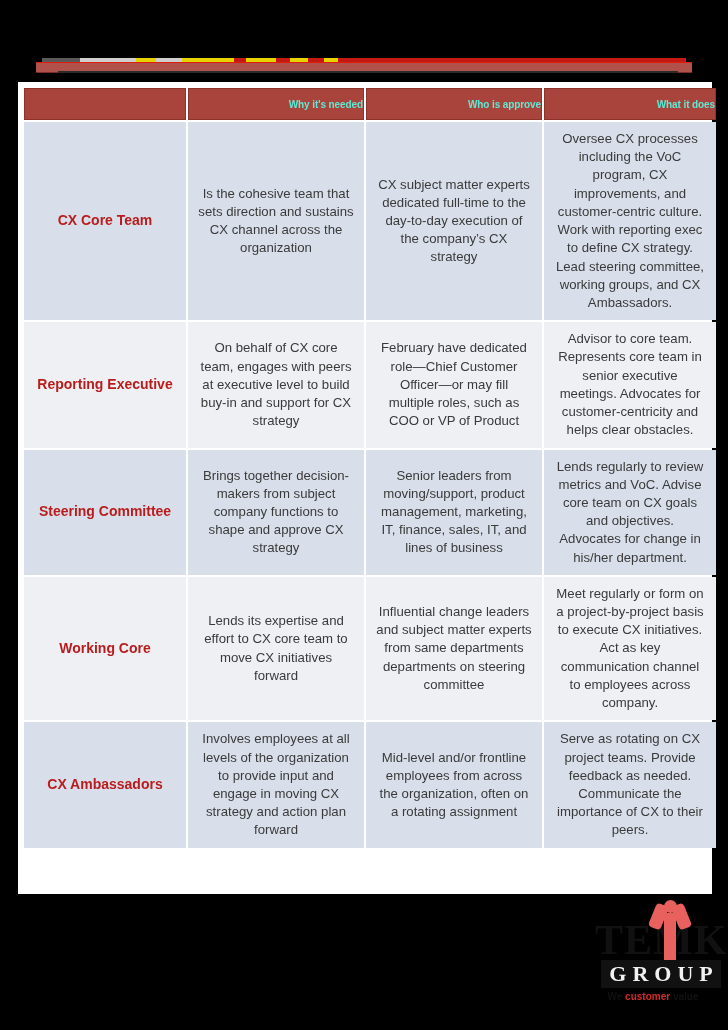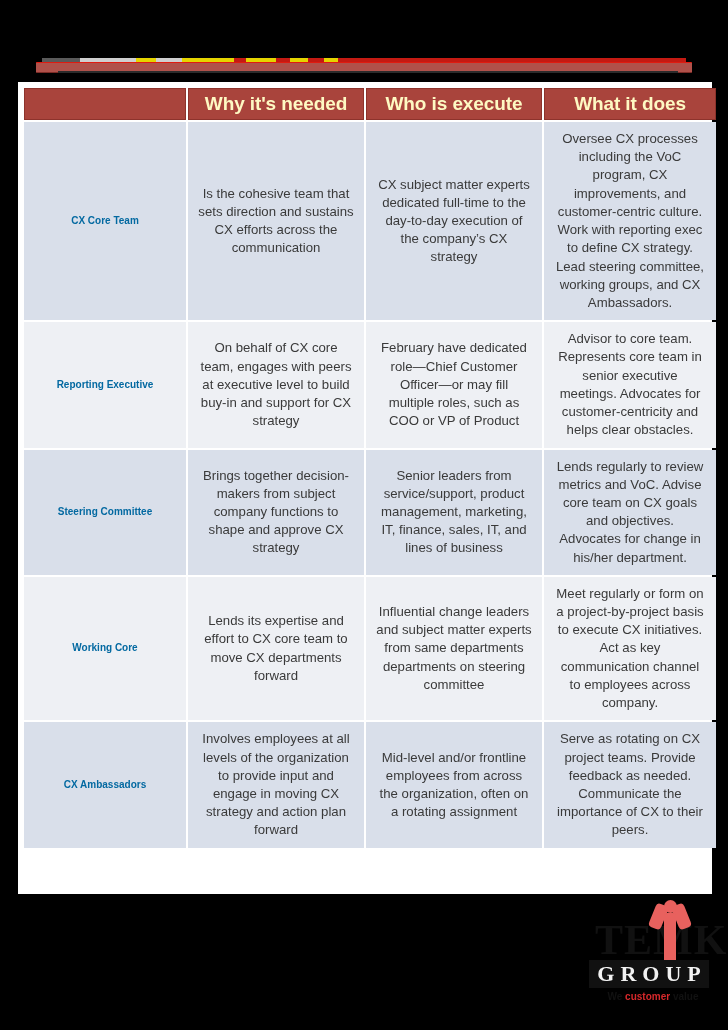--- a/index.html
+++ b/index.html
@@ -73,34 +73,35 @@
     border-spacing: 2px;
     table-layout: fixed;
   }
   .cx-table th, .cx-table td {
     padding: 0;
     vertical-align: middle;
     text-align: center;
   }
   .cx-table th {
     background: #a9443c;
-    color: #fef9c3;
-    font-size: 19px;
+    color: #5eead4;
+    font-size: 10px;
     font-weight: bold;
     height: 30px;
     line-height: 1.1;
     letter-spacing: -0.1px;
     border: 1px solid #8d332c;
+    text-align: right;
   }
   .cx-table th.blank-head { background: #a9443c; }
 
   td.role-cell {
-    font-size: 10px;
-    font-weight: bold;
-    color: #0369a1;
+    font-size: 14px;
+    font-weight: bold;
+    color: #b91c1c;
     line-height: 1.25;
     padding: 6px 8px;
   }
   td.body-cell {
     font-size: 13.2px;
     color: #3a3a3a;
     line-height: 1.38;
     padding: 8px 10px;
   }
   tr.row-a td { background: #d9dfea; }
@@ -165,21 +166,21 @@
   .fig-arm-r {
     position: absolute;
     left: 24px; top: 6px;
     width: 13px; height: 25px;
     background: #e8615e;
     transform: rotate(-22deg);
     border-radius: 4px;
   }
   .logo-group {
     position: absolute;
-    left: 0;
+    left: 12px;
     top: 62px;
     width: 120px;
     height: 28px;
     background: #111111;
     color: #f2f2f2;
     font-size: 22px;
     font-weight: bold;
     letter-spacing: 6px;
     line-height: 28px;
     text-align: center;
@@ -230,46 +231,46 @@
   <colgroup>
     <col class="col-role">
       <col class="col-why">
       <col class="col-who">
       <col class="col-what">
   </colgroup>
   <thead>
     <tr>
       <th class="blank-head"></th>
       <th>Why it's needed</th>
-      <th>Who is execute</th>
+      <th>Who is approve</th>
       <th>What it does</th>
     </tr>
   </thead>
   <tbody>
     <tr class="row-a">
       <td class="role-cell">CX Core Team</td>
-      <td class="body-cell">Is the cohesive team that sets direction and sustains CX efforts across the communication</td>
+      <td class="body-cell">Is the cohesive team that sets direction and sustains CX channel across the organization</td>
       <td class="body-cell">CX subject matter experts dedicated full-time to the day-to-day execution of the company’s CX strategy</td>
       <td class="body-cell">Oversee CX processes including the VoC program, CX improvements, and customer-centric culture. Work with reporting exec to define CX strategy. Lead steering committee, working groups, and CX Ambassadors.</td>
     </tr>
     <tr class="row-b">
       <td class="role-cell">Reporting Executive</td>
       <td class="body-cell">On behalf of CX core team, engages with peers at executive level to build buy-in and support for CX strategy</td>
       <td class="body-cell">February have dedicated role—Chief Customer Officer—or may fill multiple roles, such as COO or VP of Product</td>
       <td class="body-cell">Advisor to core team. Represents core team in senior executive meetings. Advocates for customer-centricity and helps clear obstacles.</td>
     </tr>
     <tr class="row-a">
       <td class="role-cell">Steering Committee</td>
       <td class="body-cell">Brings together decision-makers from subject company functions to shape and approve CX strategy</td>
-      <td class="body-cell">Senior leaders from service/support, product management, marketing, IT, finance, sales, IT, and lines of business</td>
+      <td class="body-cell">Senior leaders from moving/support, product management, marketing, IT, finance, sales, IT, and lines of business</td>
       <td class="body-cell">Lends regularly to review metrics and VoC. Advise core team on CX goals and objectives. Advocates for change in his/her department.</td>
     </tr>
     <tr class="row-b">
       <td class="role-cell">Working Core</td>
-      <td class="body-cell">Lends its expertise and effort to CX core team to move CX departments forward</td>
+      <td class="body-cell">Lends its expertise and effort to CX core team to move CX initiatives forward</td>
       <td class="body-cell">Influential change leaders and subject matter experts from same departments departments on steering committee</td>
       <td class="body-cell">Meet regularly or form on a project-by-project basis to execute CX initiatives. Act as key communication channel to employees across company.</td>
     </tr>
     <tr class="row-a">
       <td class="role-cell">CX Ambassadors</td>
       <td class="body-cell">Involves employees at all levels of the organization to provide input and engage in moving CX strategy and action plan forward</td>
       <td class="body-cell">Mid-level and/or frontline employees from across the organization, often on a rotating assignment</td>
       <td class="body-cell">Serve as rotating on CX project teams. Provide feedback as needed. Communicate the importance of CX to their peers.</td>
     </tr>
   </tbody>

